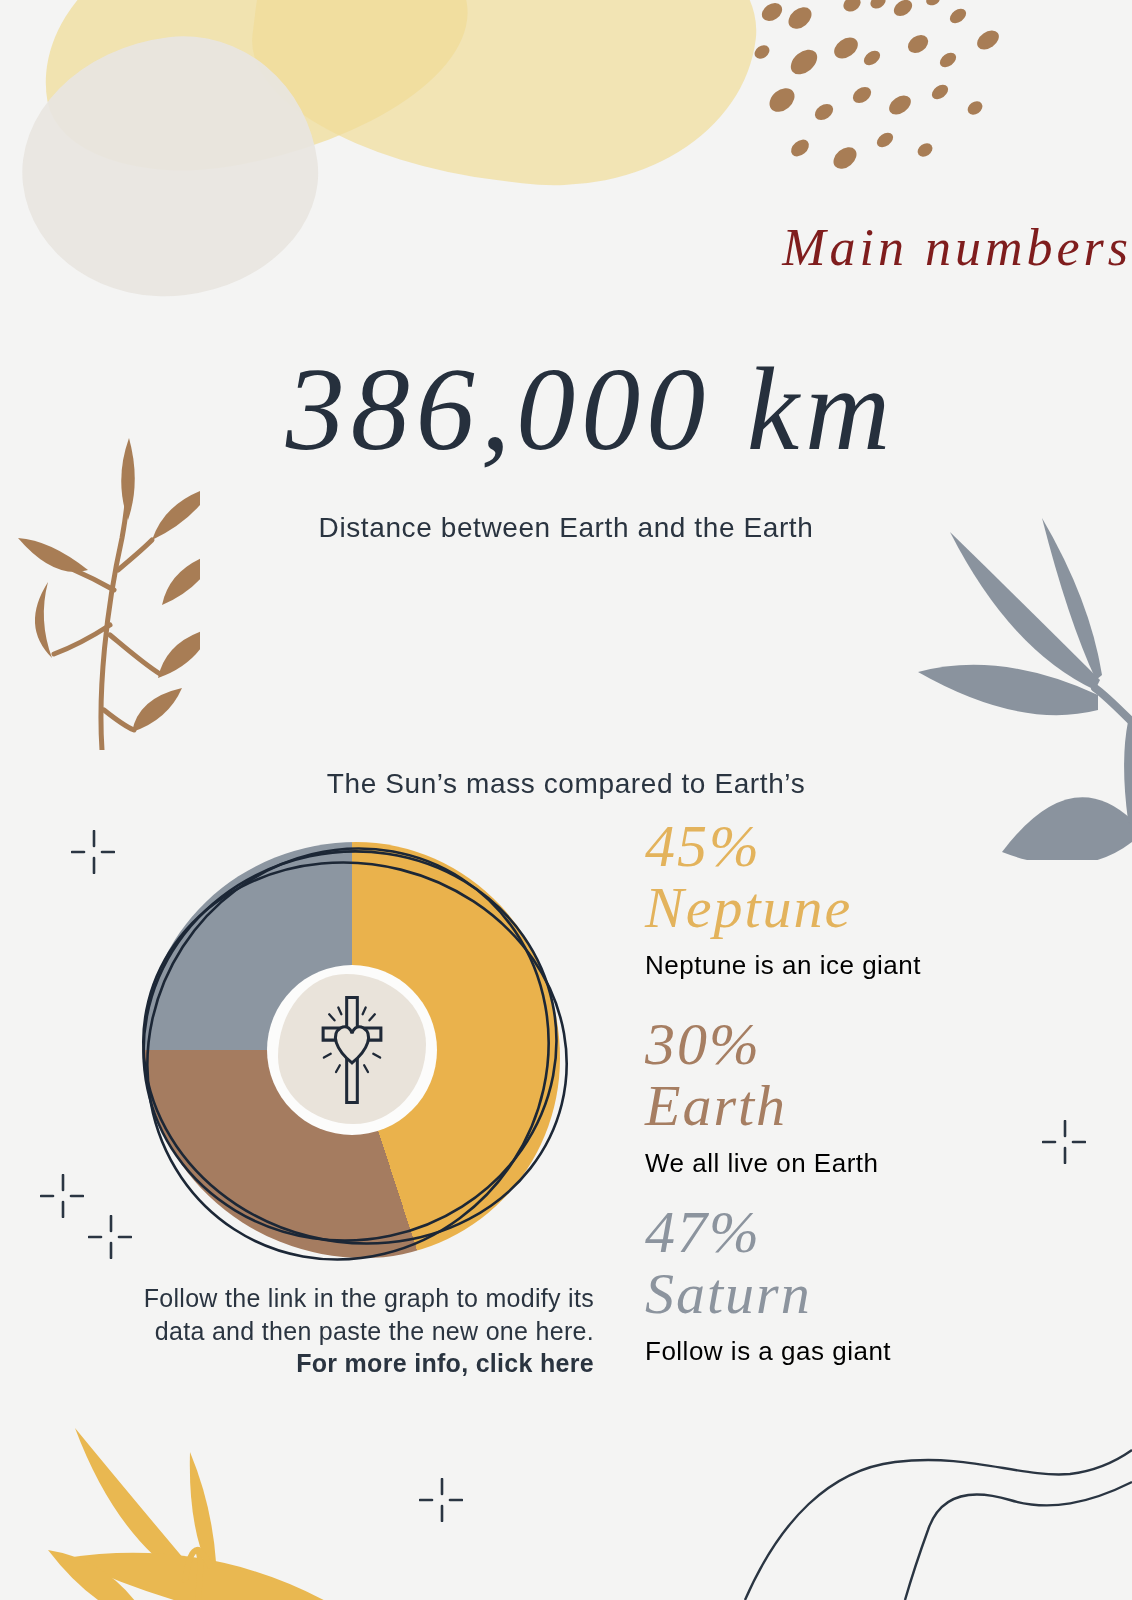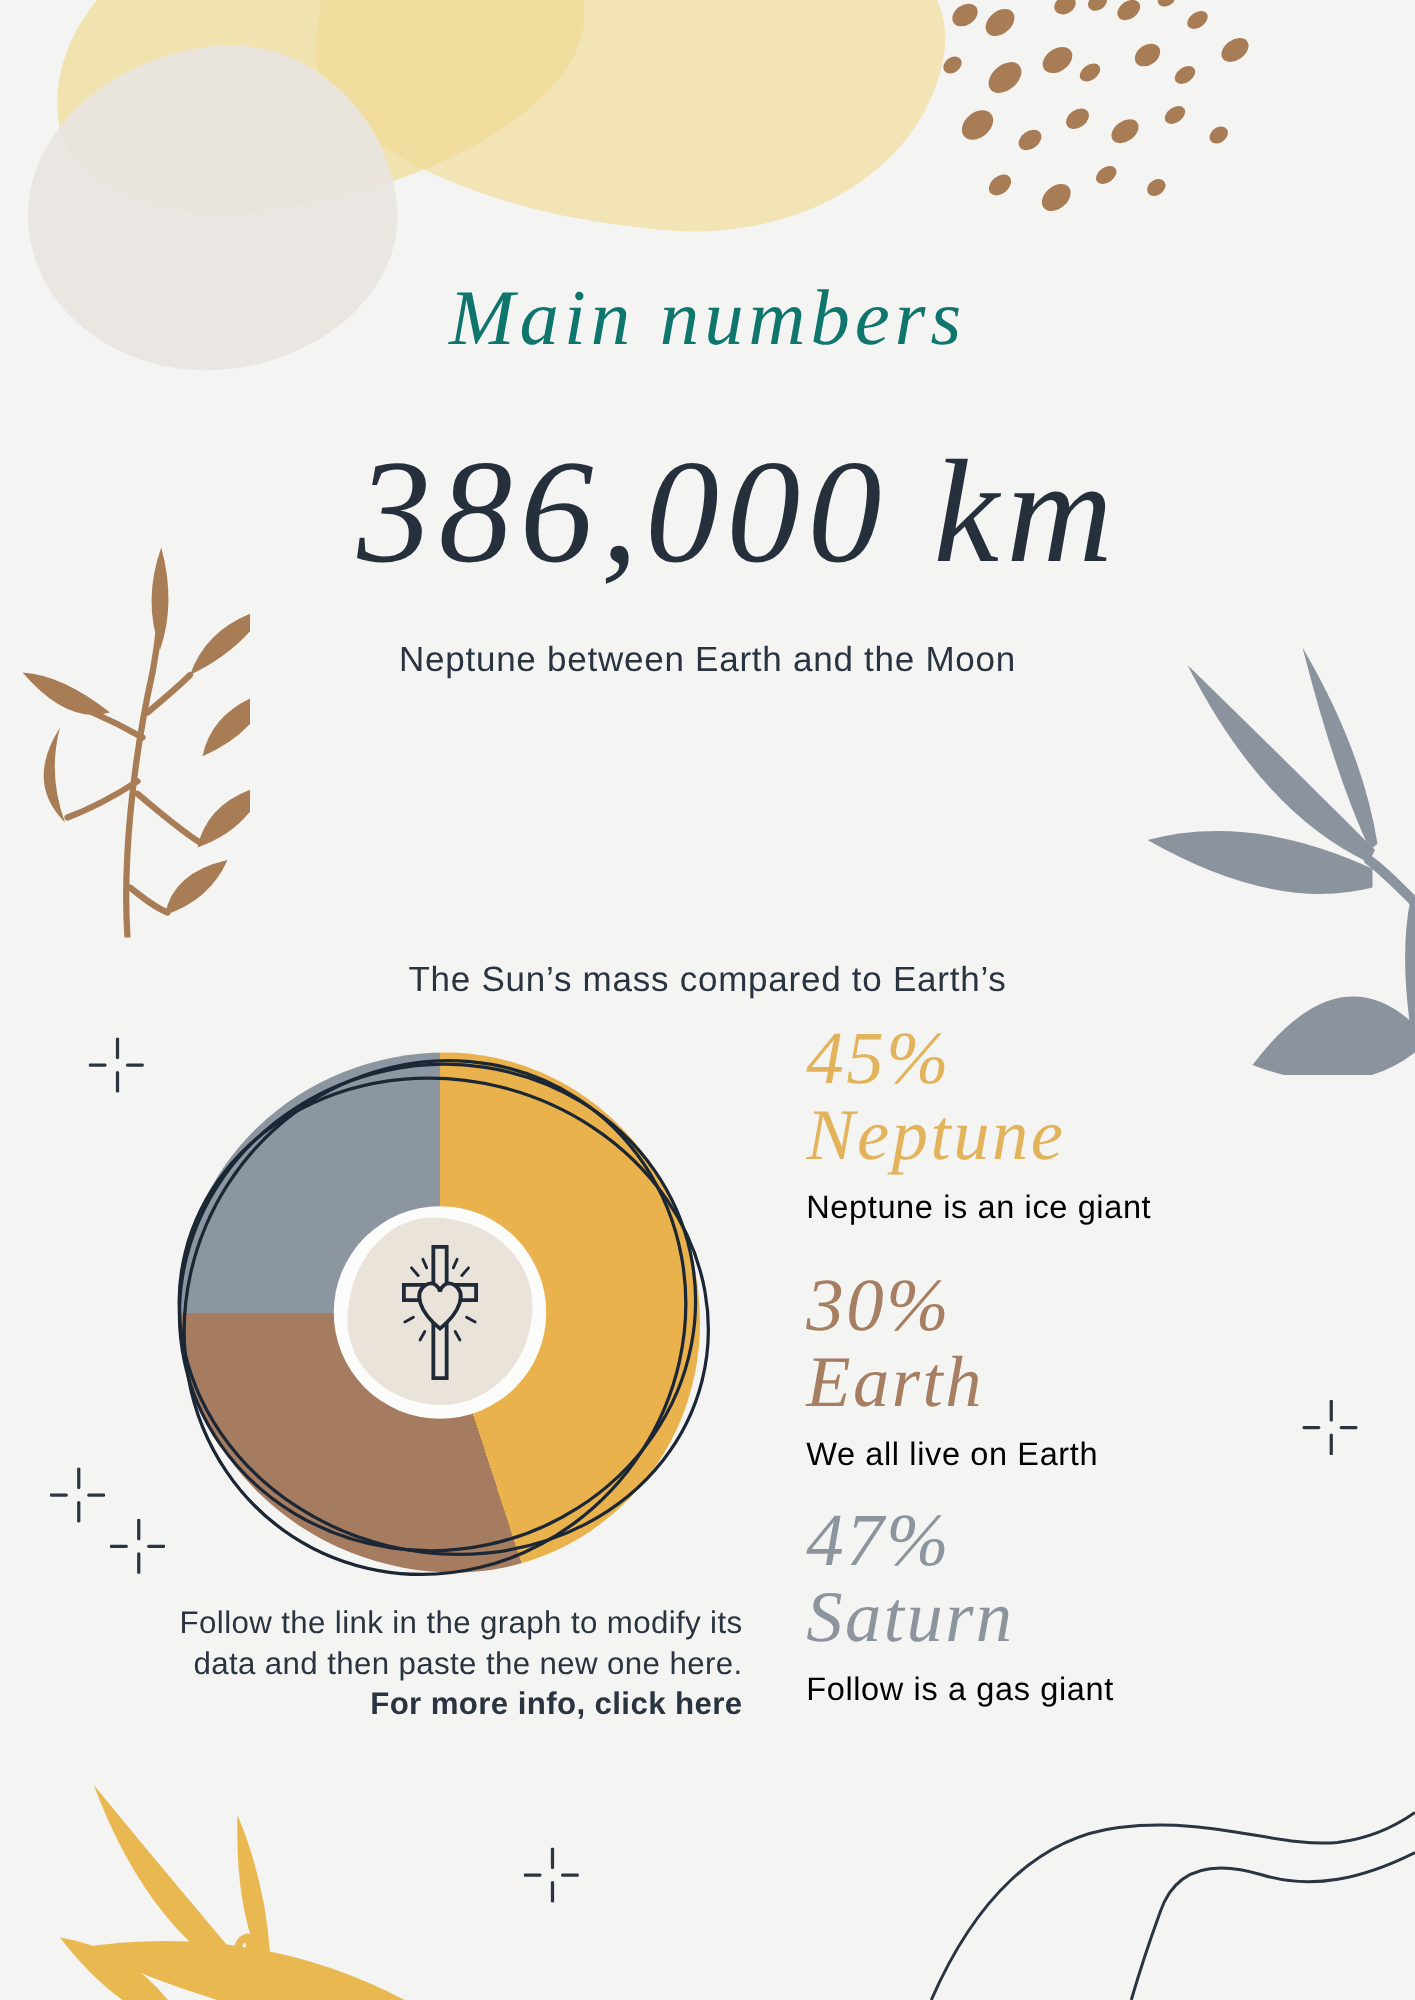--- a/index.html
+++ b/index.html
@@ -11,21 +11,21 @@
     font-family:"Liberation Sans", sans-serif;
     color:#26303D;
   }
   
   .script{
     font-family:"Liberation Serif", serif;
     font-style:italic;
     font-weight:400;
   }
   .centered{position:absolute;left:0;width:100%;text-align:center;}
-  .page-title{top:218px;font-size:63px;letter-spacing:4px;color:#0f766e;}
+  .page-title{top:218px;font-size:52px;letter-spacing:4px;color:#7f1d1d;text-align:right;}
   .stat-value-1{top:348px;font-size:118px;letter-spacing:6px;color:#26303D;line-height:1.05;padding-left:25px;}
   .stat-caption-1{top:512px;font-size:28px;letter-spacing:.6px;color:#2A3440;}
   .stat-value-2{top:592px;font-size:102px;letter-spacing:5px;color:#26303D;line-height:1.05;}
   .stat-caption-2{top:736px;font-size:28px;letter-spacing:.6px;color:#2A3440;margin-top:32px;}
 
   
   .chart{position:absolute;left:142px;top:840px;width:420px;height:420px;}
   .pie{
     position:absolute;left:2px;top:2px;width:416px;height:416px;
     border-radius:51% 49% 47% 53% / 49% 52% 48% 51%;
@@ -167,21 +167,21 @@
           <line x1="78" y1="80" x2="87" y2="85"></line>
           <line x1="34" y1="95" x2="29" y2="104"></line>
           <line x1="66" y1="95" x2="71" y2="104"></line>
         </g>
       </svg>
     </div>
   </div>
 
   <div class="centered script page-title">Main numbers</div>
   <div class="centered script stat-value-1">386,000 km</div>
-  <div class="centered stat-caption-1">Neptune between  Earth and the  Moon</div>
+  <div class="centered stat-caption-1">Distance between  Earth and the  Earth</div>
   <div class="centered stat-caption-2">The Sun’s mass compared to  Earth’s</div>
 
   <div class="legend-item gold" style="top:816px">
     <div class="pct script">45%</div>
     <div class="planet script">Neptune</div>
     <div class="cap">Neptune is an ice giant</div>
   </div>
   <div class="legend-item brown" style="top:1014px">
     <div class="pct script">30%</div>
     <div class="planet script">Earth</div>

